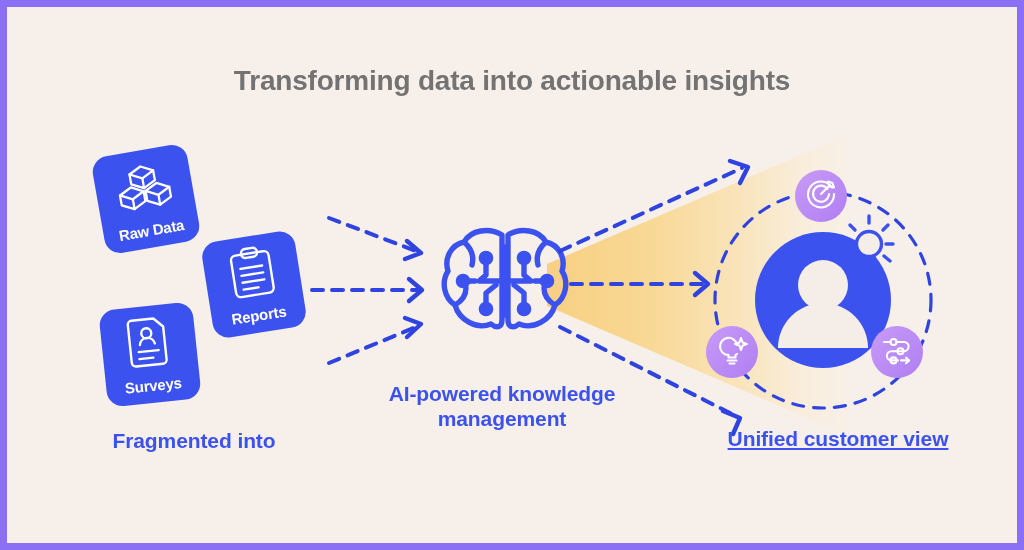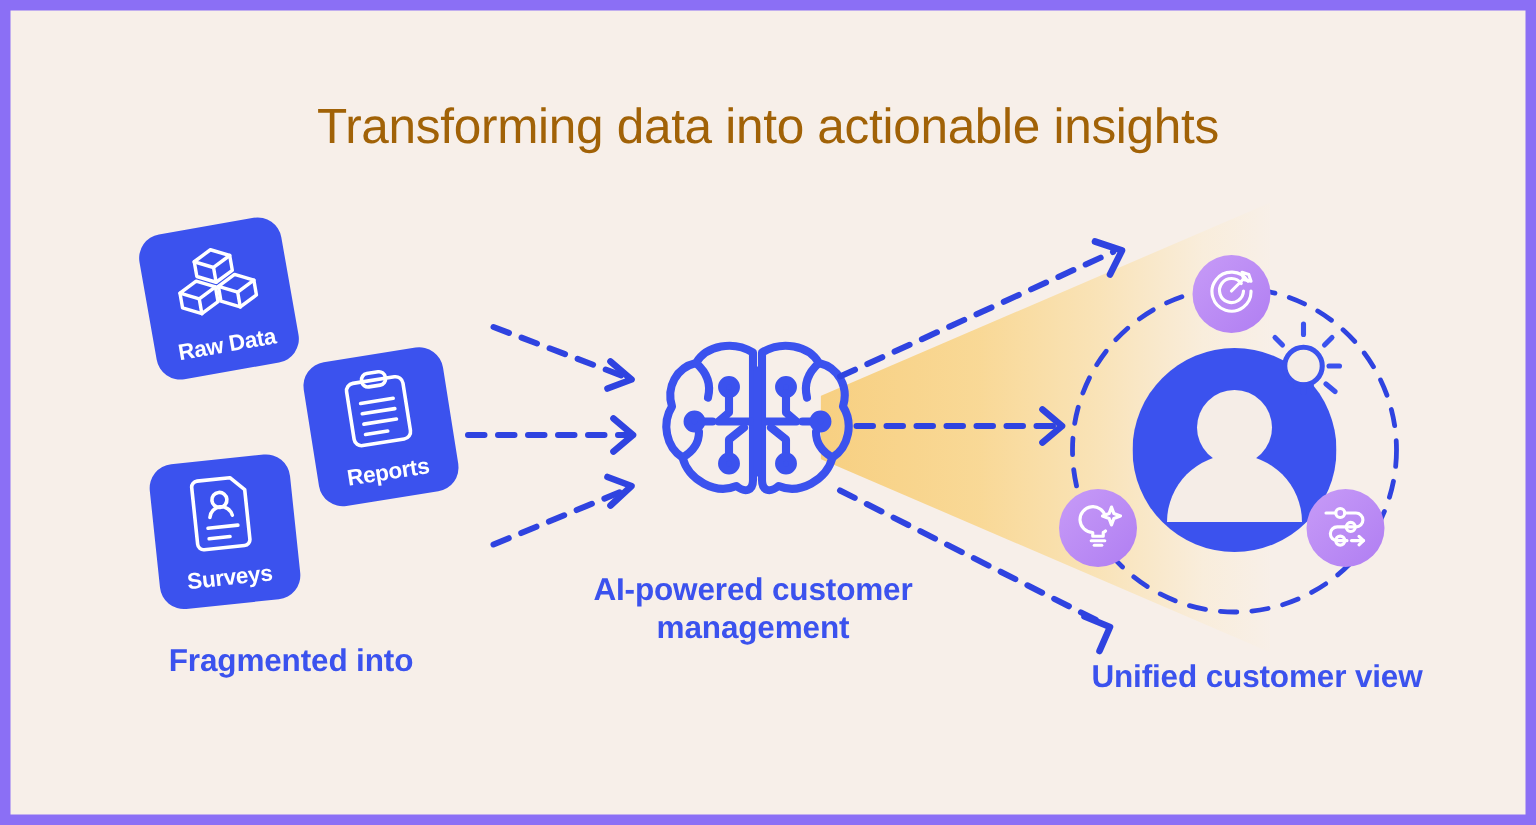--- a/index.html
+++ b/index.html
@@ -21,39 +21,39 @@
     overflow: hidden;
   }
 
   
   .title {
     position: absolute;
     left: 0;
     right: 0;
     top: 58px;
     text-align: center;
-    font-size: 33px;
-    font-weight: normal;
+    font-size: 28px;
+    font-weight: bold;
     letter-spacing: -0.2px;
-    color: #a16207;
+    color: #737373;
   }
 
   
   .caption {
     position: absolute;
     color: #3B52EE;
     font-size: 21px;
     font-weight: bold;
     letter-spacing: -0.1px;
     text-align: center;
     line-height: 1.18;
   }
   #caption-left  { left: 42px;  top: 422px; width: 290px; }
   #caption-mid   { left: 330px; top: 375px; width: 330px; }
-  #caption-right { left: 676px; top: 433px; width: 310px; }
+  #caption-right { left: 676px; top: 420px; width: 310px; text-decoration: underline; }
 
   
   .card {
     position: absolute;
     background: #3B52EE;
     border-radius: 16px;
     color: #FFFFFF;
     display: flex;
     flex-direction: column;
     align-items: center;
@@ -332,19 +332,19 @@
 
       <path d="M723 154 L741 160 L733 176"></path>
       <path d="M688 266 L701 277 L688 288"></path>
       <path d="M716 404 L733 411 L726 427"></path>
     </g>
   </svg>
 
   <div class="caption" id="caption-left">Fragmented into</div>
 
   <div class="caption" id="caption-mid">
-    <span>AI-powered customer</span><br>
+    <span>AI-powered knowledge</span><br>
     <span>management</span>
   </div>
 
   <div class="caption" id="caption-right">Unified customer view</div>
 
 </div>
 
 </body></html>

